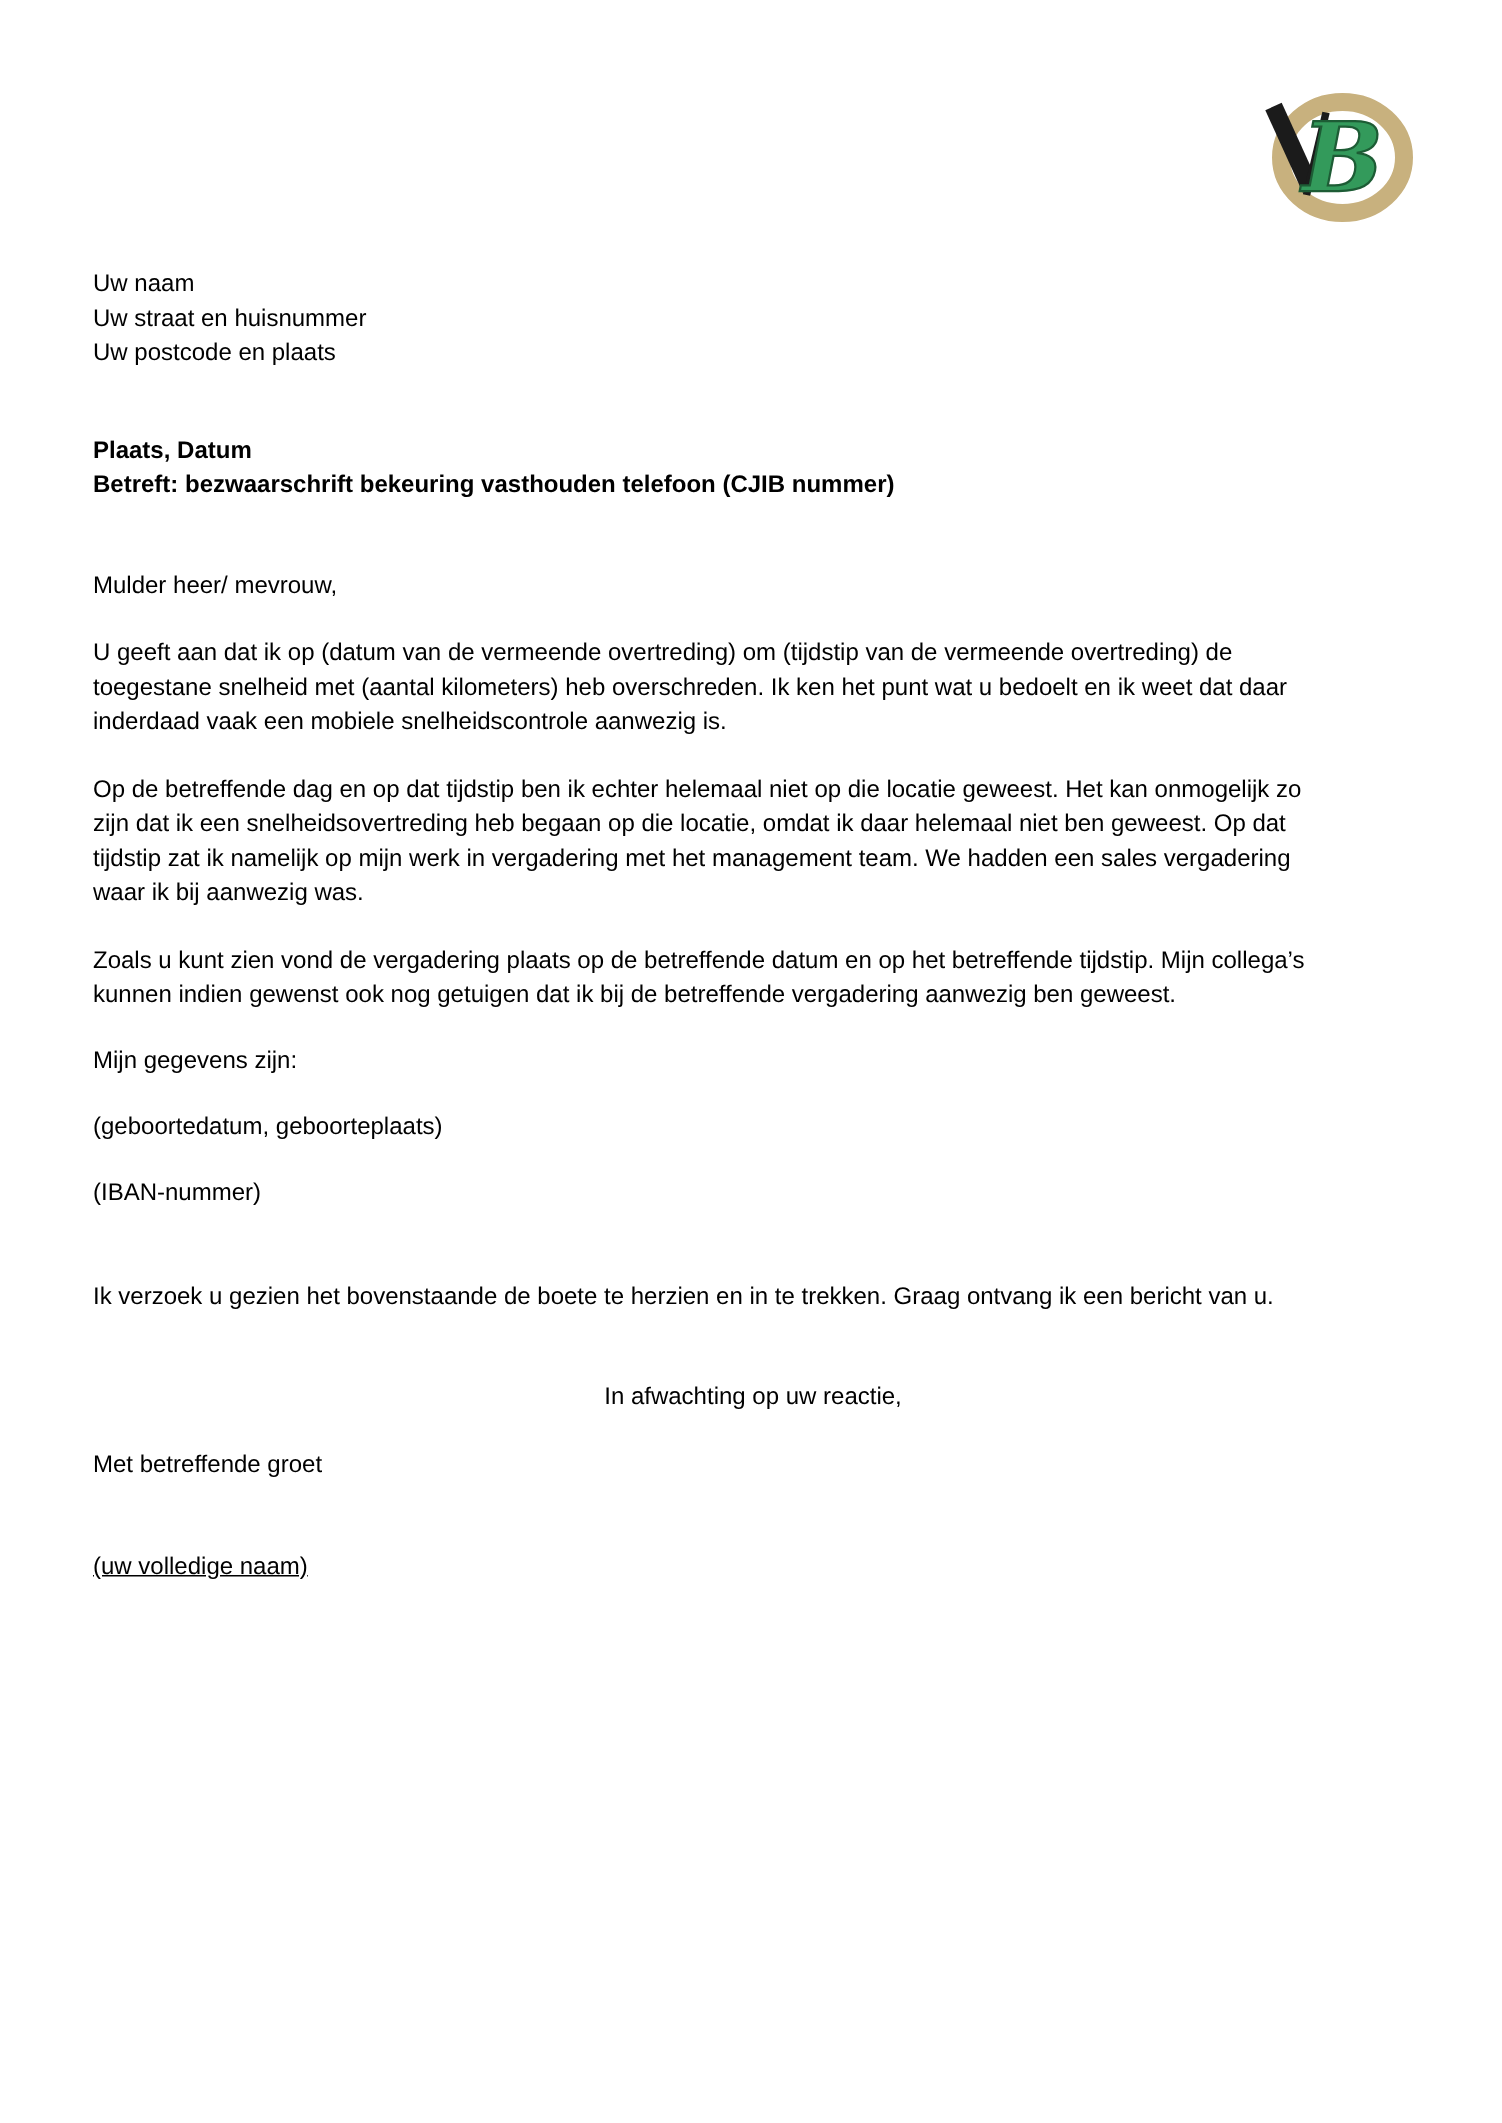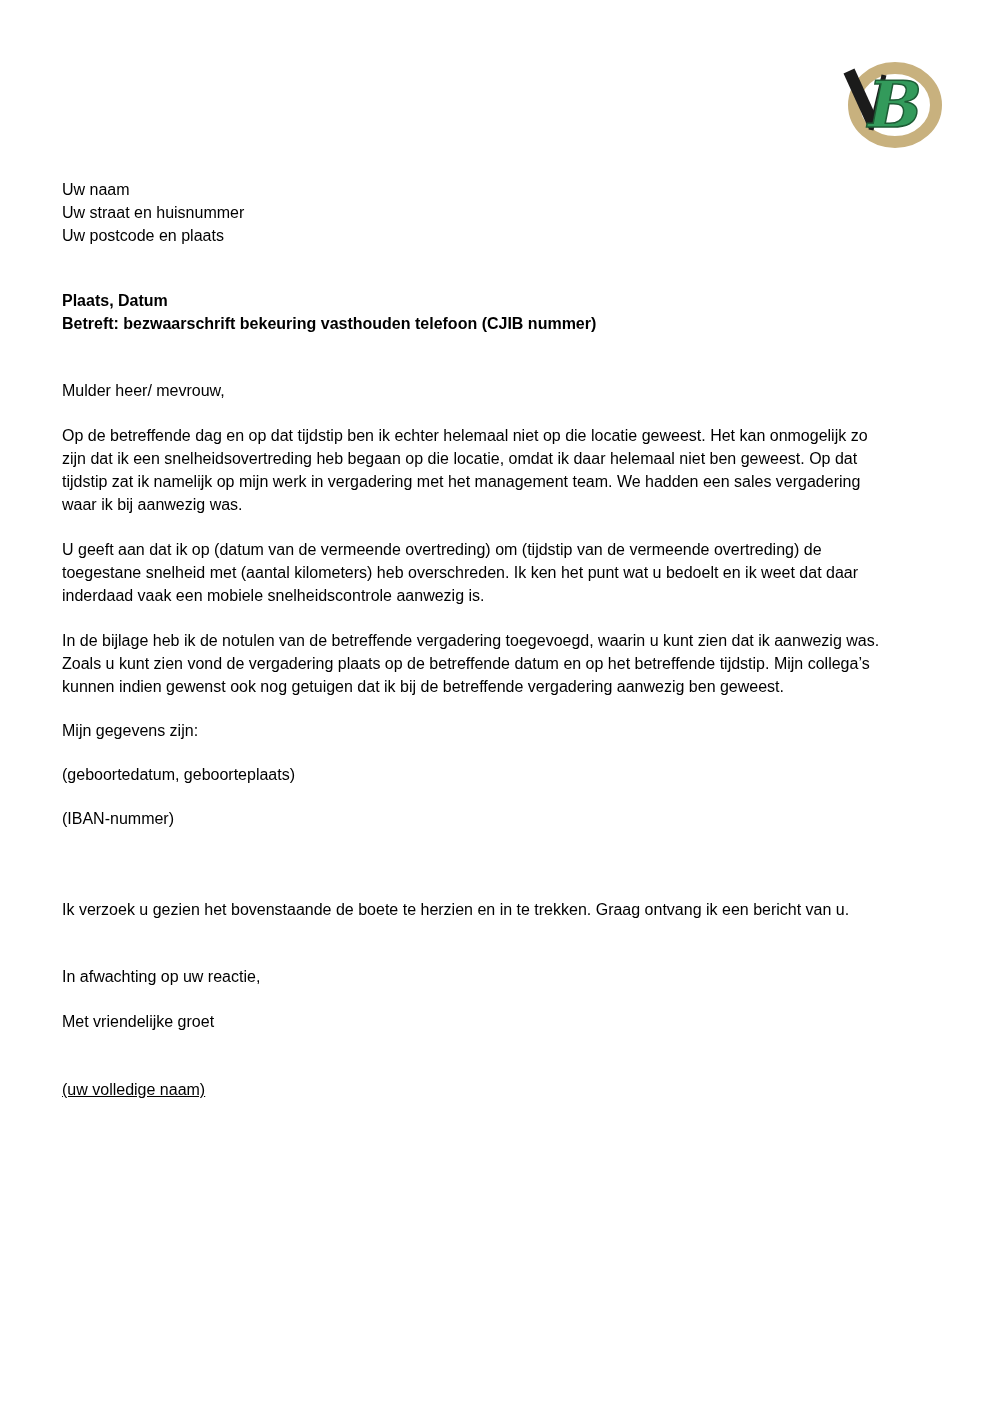--- a/index.html
+++ b/index.html
@@ -32,22 +32,22 @@
     width: 880px;
   }
   .line { white-space: pre; }
   .block-sender     { margin-top: 178px; }
   .block-recipient  { margin-top: 42px; }
   .block-meta       { margin-top: 42px; font-weight: bold; }
   .block-salutation { margin-top: 44px; }
   .block-para       { margin-top: 22px; }
   .block-details-intro { margin-top: 21px; }
   .block-detail     { margin-top: 21px; }
-  .block-request    { margin-top: 68px; }
-  .block-awaiting   { margin-top: 44px; }
+  .block-request    { margin-top: 46px; }
+  .block-awaiting   { margin-top: 44px; text-align: center; }
   .block-greeting   { margin-top: 22px; }
   .block-signoff    { margin-top: 45px; text-decoration: underline; }
 </style>
 </head>
 <body>
 
 <div class="page">
 
   <div class="logo">
     <svg width="105" height="95" viewBox="0 0 105 95" xmlns="http://www.w3.org/2000/svg">
@@ -71,48 +71,47 @@
 
     <div class="block-meta">
       <div class="line">Plaats, Datum</div>
       <div class="line">Betreft: bezwaarschrift bekeuring vasthouden telefoon (CJIB nummer)</div>
     </div>
 
     <div class="block-salutation line">Mulder heer/ mevrouw,</div>
 
 
     <div class="block-para">
+      <div class="line">U geeft aan dat ik op (datum van de vermeende overtreding) om (tijdstip van de vermeende overtreding) de</div>
+      <div class="line">toegestane snelheid met (aantal kilometers) heb overschreden. Ik ken het punt wat u bedoelt en ik weet dat daar</div>
+      <div class="line">inderdaad vaak een mobiele snelheidscontrole aanwezig is.</div>
+    </div>
+
+    <div class="block-para">
       <div class="line">Op de betreffende dag en op dat tijdstip ben ik echter helemaal niet op die locatie geweest. Het kan onmogelijk zo</div>
       <div class="line">zijn dat ik een snelheidsovertreding heb begaan op die locatie, omdat ik daar helemaal niet ben geweest. Op dat</div>
       <div class="line">tijdstip zat ik namelijk op mijn werk in vergadering met het management team. We hadden een sales vergadering</div>
       <div class="line">waar ik bij aanwezig was.</div>
     </div>
 
     <div class="block-para">
-      <div class="line">U geeft aan dat ik op (datum van de vermeende overtreding) om (tijdstip van de vermeende overtreding) de</div>
-      <div class="line">toegestane snelheid met (aantal kilometers) heb overschreden. Ik ken het punt wat u bedoelt en ik weet dat daar</div>
-      <div class="line">inderdaad vaak een mobiele snelheidscontrole aanwezig is.</div>
-    </div>
-
-    <div class="block-para">
-      <div class="line">In de bijlage heb ik de notulen van de betreffende vergadering toegevoegd, waarin u kunt zien dat ik aanwezig was.</div>
       <div class="line">Zoals u kunt zien vond de vergadering plaats op de betreffende datum en op het betreffende tijdstip. Mijn collega’s</div>
       <div class="line">kunnen indien gewenst ook nog getuigen dat ik bij de betreffende vergadering aanwezig ben geweest.</div>
     </div>
 
     <div class="block-details-intro line">Mijn gegevens zijn:</div>
 
     <div class="block-detail line">(geboortedatum, geboorteplaats)</div>
 
     <div class="block-detail line">(IBAN-nummer)</div>
 
     <div class="block-request line">Ik verzoek u gezien het bovenstaande de boete te herzien en in te trekken. Graag ontvang ik een bericht van u.</div>
 
     <div class="block-awaiting line">In afwachting op uw reactie,</div>
 
-    <div class="block-greeting line">Met vriendelijke groet</div>
+    <div class="block-greeting line">Met betreffende groet</div>
 
     <div class="block-signoff">
       <div class="line">(uw volledige naam)</div>
     </div>
 
   </div>
 </div>
 
 </body></html>

